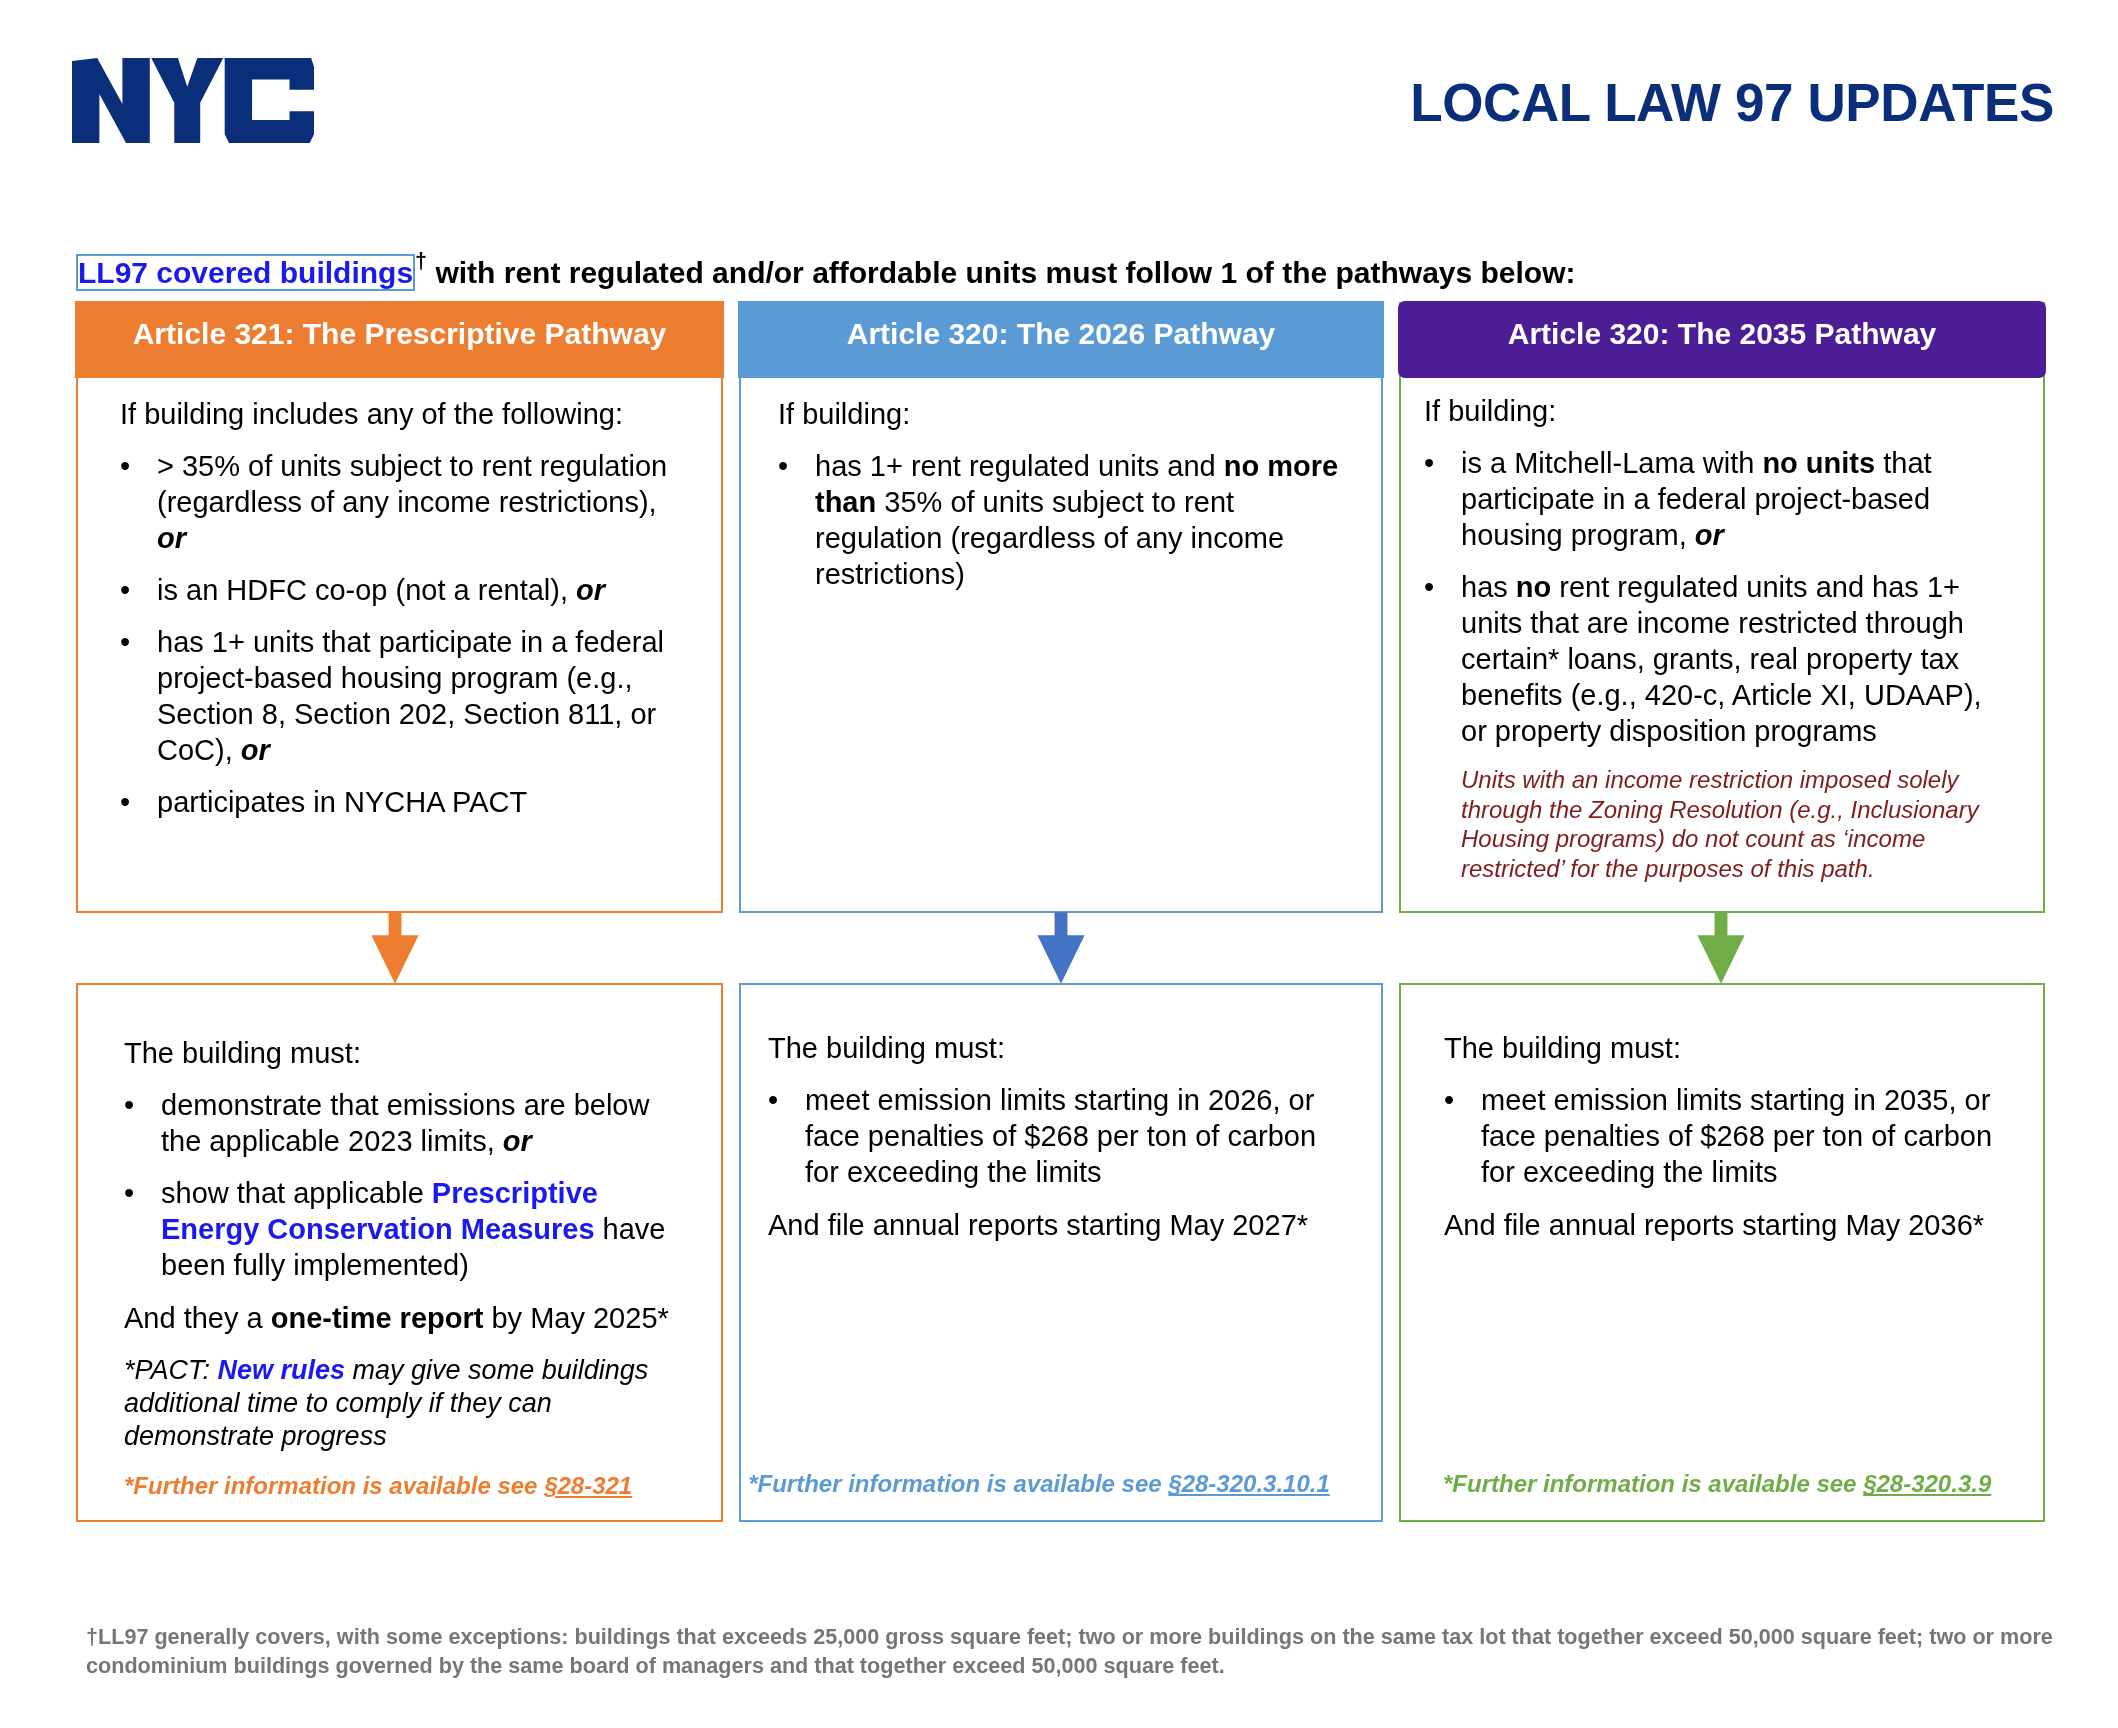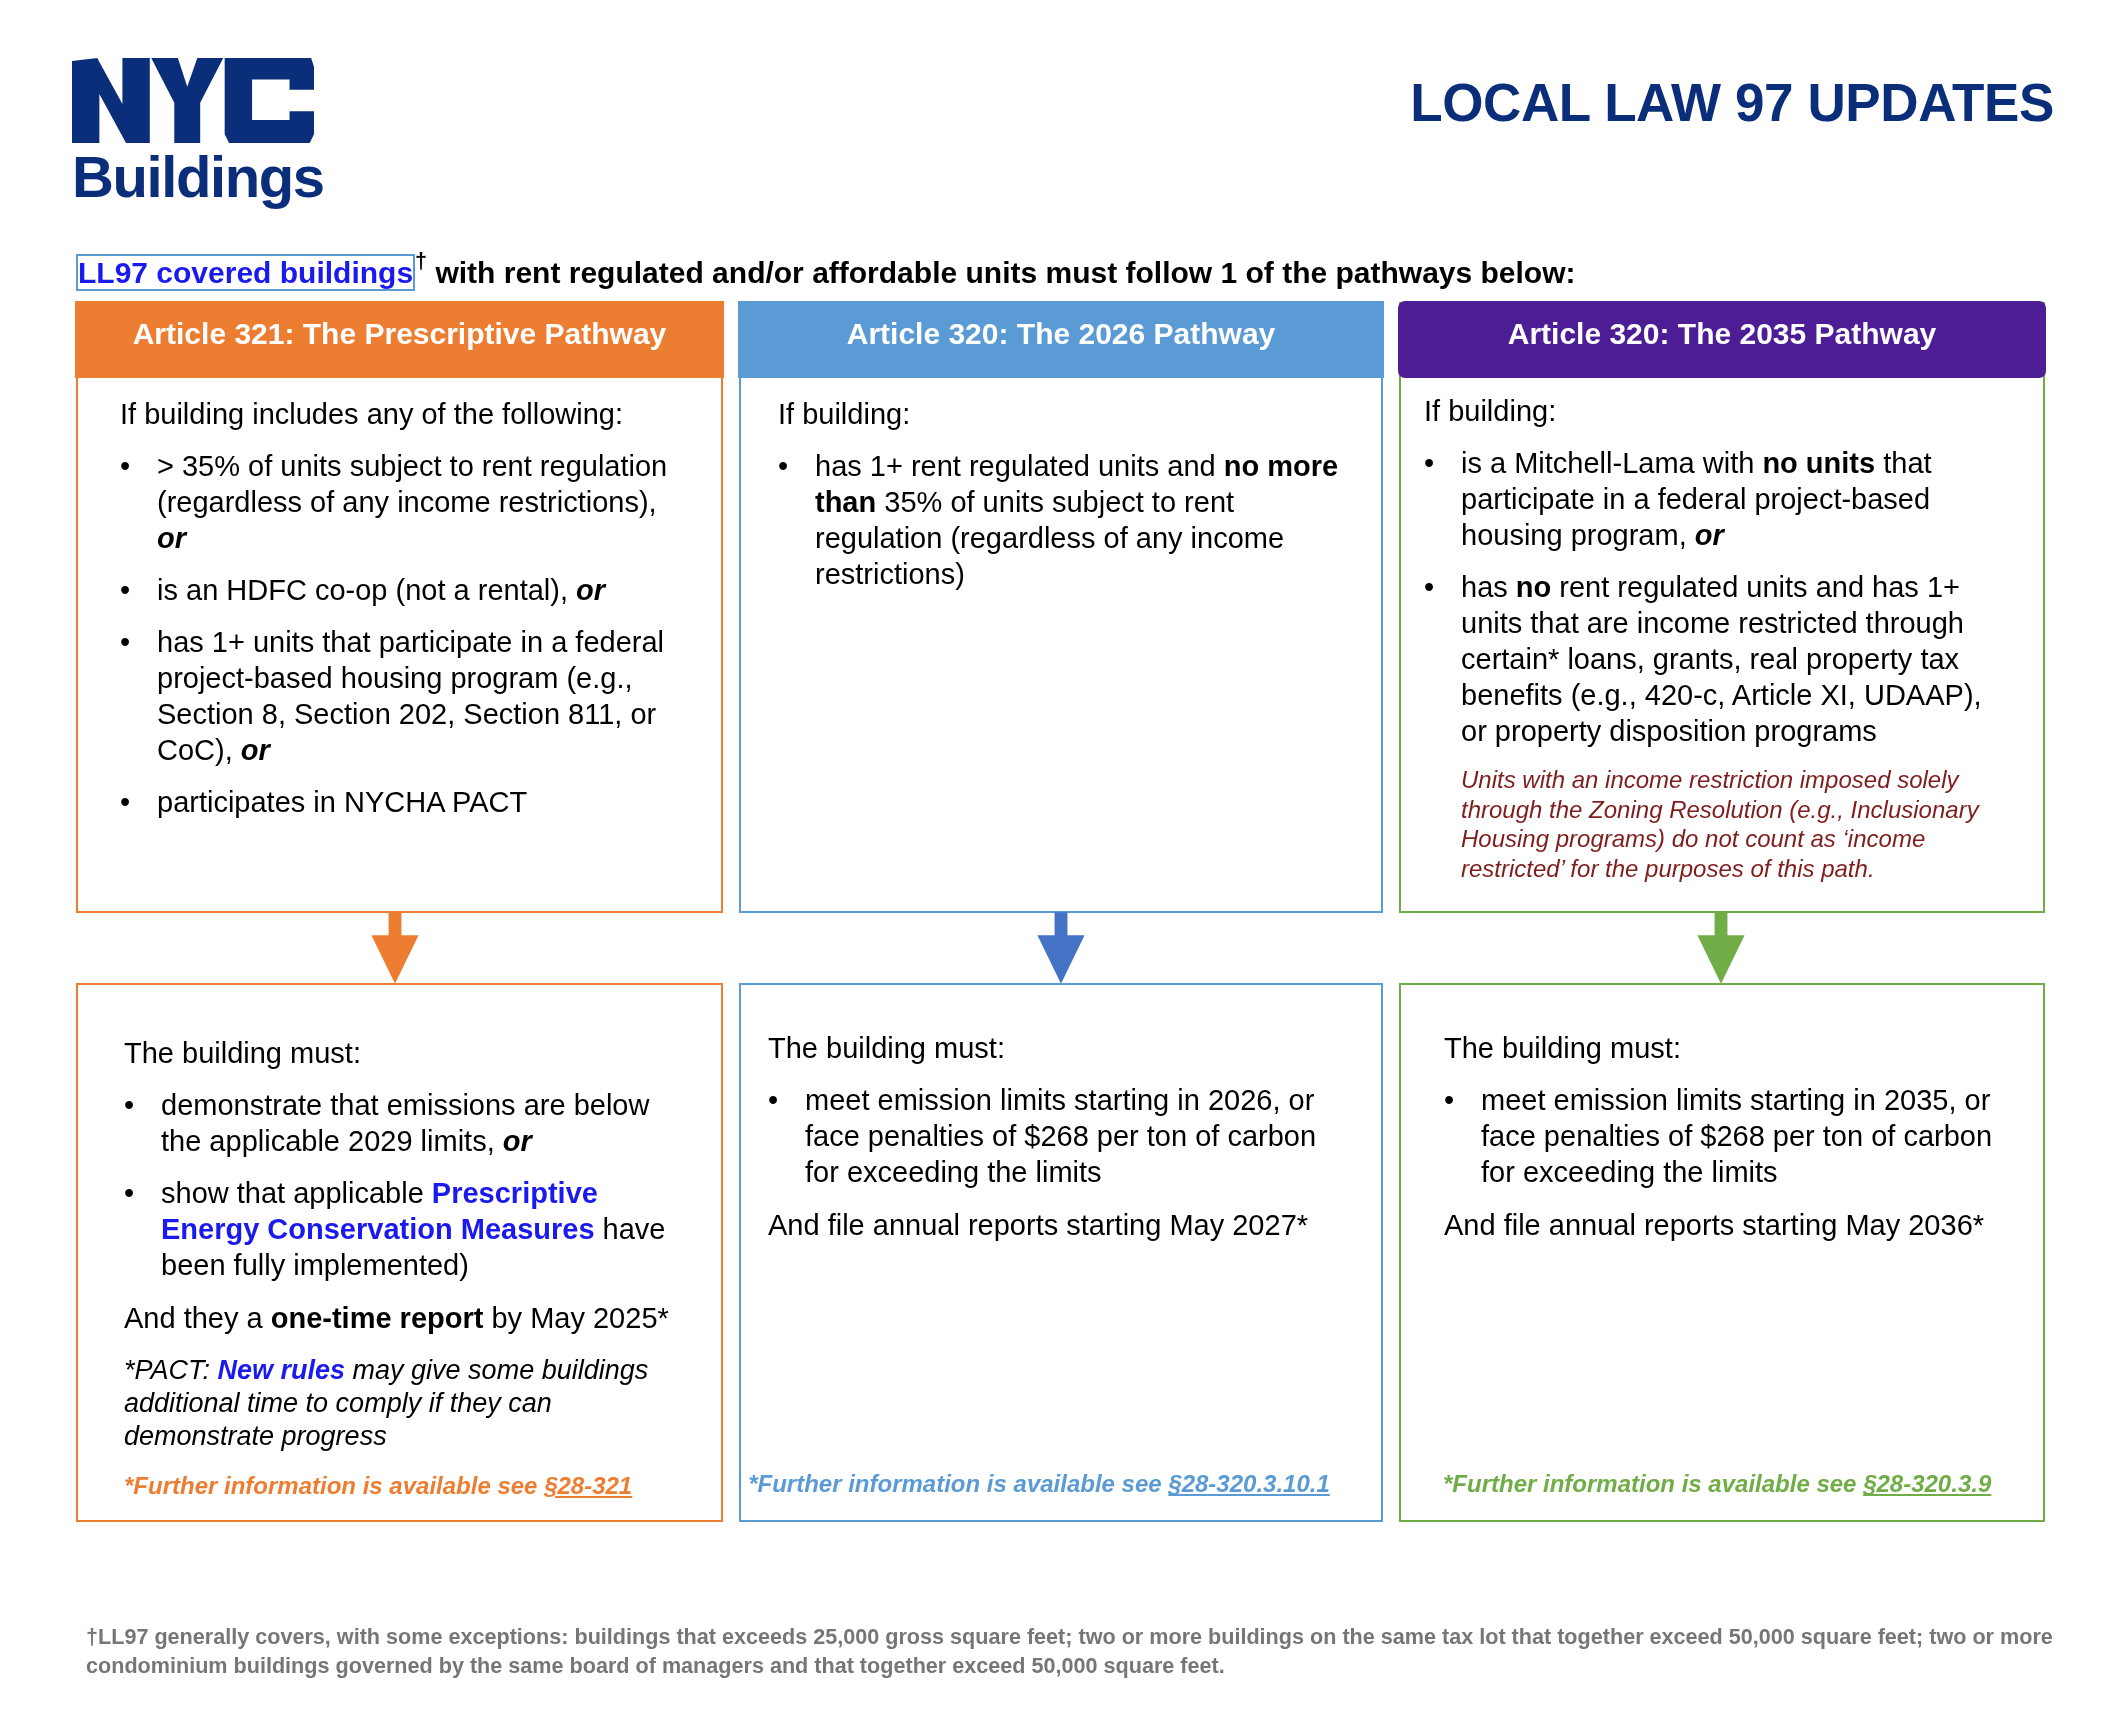--- a/index.html
+++ b/index.html
@@ -51,21 +51,20 @@
 <div class="abs logo">
   <svg class="logo-nyc" viewBox="0 0 336 118" xmlns="http://www.w3.org/2000/svg">
 
     <path d="M0 4 L35 0 L70 64 L70 0 L108 0 L108 118 L75 118 L38 50 L38 118 L0 118 Z" fill="#0b2e7a"></path>
 
     <path d="M110 0 L147 0 L160 40 L174 0 L210 0 L178 62 L178 118 L142 118 L142 62 Z" fill="#0b2e7a"></path>
 
     <path d="M212 0 L332 0 L336 12 L336 44 L302 44 L302 30 L250 30 L250 86 L302 86 L302 74 L336 74 L336 106 L330 118 L218 118 L212 106 Z" fill="#0b2e7a"></path>
     <text x="322" y="6" font-size="6" fill="#0b2e7a" font-family="Liberation Sans, sans-serif">TM</text>
   </svg>
-  <div class="logo-word">Buildings</div>
 </div>
 
 <div class="abs title">LOCAL LAW 97 UPDATES</div>
 
 <div class="abs subtitle">
   <span class="blue">LL97 covered buildings</span><sup>†</sup><span> with rent regulated and/or affordable units must follow 1 of the pathways below:</span>
 </div>
 
 <div class="box box-top col1 orange">
   <div class="hdr orange-bg">Article 321: The Prescriptive Pathway</div>
@@ -121,21 +120,21 @@
 <svg class="arrow" style="left:1696px;" viewBox="0 0 70 100">
     <rect x="26" y="0" width="18" height="34" fill="#70ad47"></rect>
     <polygon points="2,32 68,32 35,100" fill="#70ad47"></polygon>
   </svg>
 
 <div class="box box-bot col1 orange">
   <div class="content" style="top:50px; left:46px;">
     <p>The building must:</p>
     <div class="gap-s"></div>
     <ul>
-      <li><span>demonstrate that emissions are below the applicable 2029 limits, </span><b><i>or</i></b></li>
+      <li><span>demonstrate that emissions are below the applicable 2023 limits, </span><b><i>or</i></b></li>
       <div class="gap-s"></div>
       <li><span>show that applicable </span><a class="lk-blue">Prescriptive Energy Conservation Measures</a><span> have been fully implemented)</span></li>
     </ul>
     <div class="gap-m"></div>
     <p><span>And they a </span><b>one-time report</b><span> by May 2025*</span></p>
     <div class="gap-m"></div>
     <p class="note-black"><span>*PACT: </span><a class="lk-blue">New rules</a><span> may give some buildings additional time to comply if they can demonstrate progress</span></p>
   </div>
   <div class="further" style="left:46px; bottom:20px; color:#ed7d31;">
     <span>*Further information is available see </span><a>§28-321</a>

